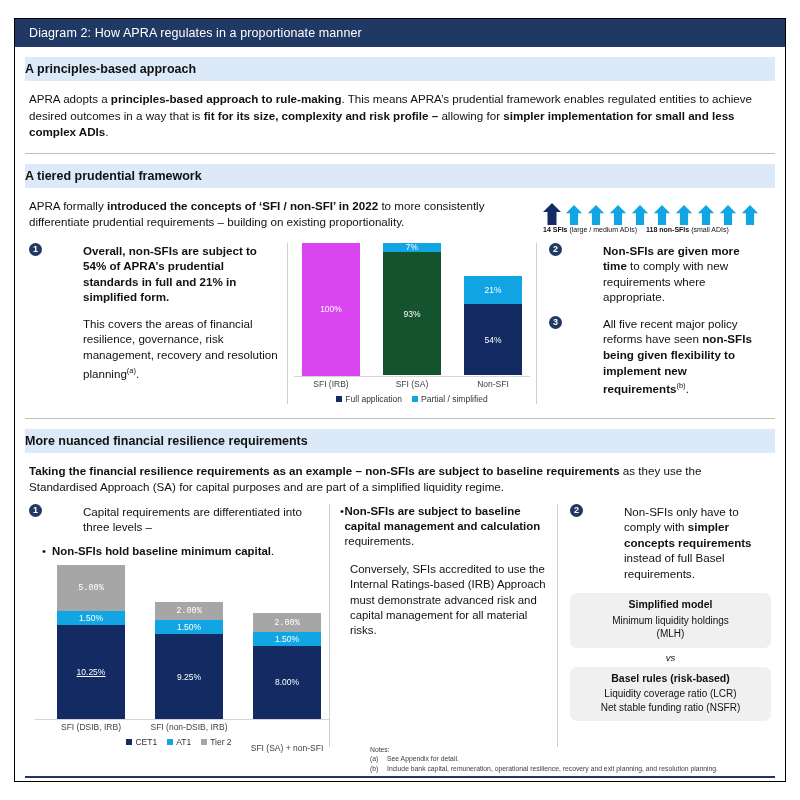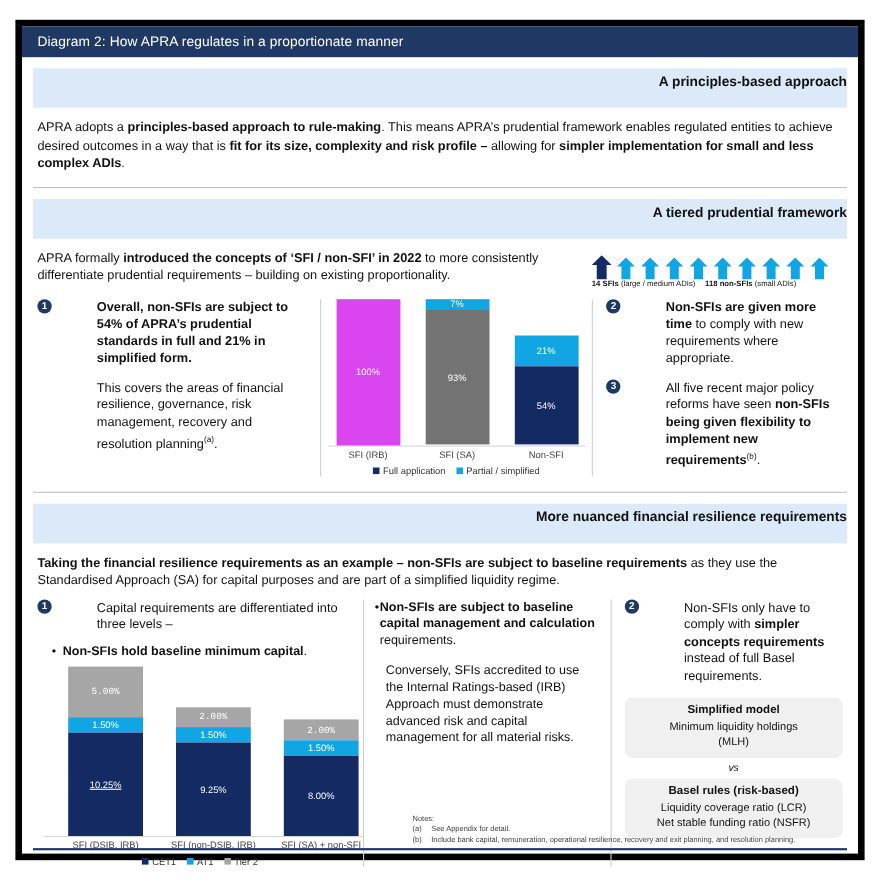--- a/index.html
+++ b/index.html
@@ -6,36 +6,36 @@
   html,body { width:800px; height:800px; }
   body {
     font-family: "Liberation Sans", sans-serif;
     background:#ffffff;
     color:#111111;
     position:relative;
     overflow:hidden;
   }
   .page {
     position:absolute; left:14px; top:18px; width:772px; height:764px;
-    border:6px solid #000000;
+    border:1px solid #000000;
     background:#ffffff;
   }
   
   .titlebar {
     background:#1f3864; color:#ffffff;
     height:28px; line-height:28px;
     padding-left:14px;
     font-size:12.5px;
     letter-spacing:.1px;
   }
   
   .band {
     background:#dbe9f9;
-    height:36px; line-height:24px;
-    text-align:right;
+    height:24px; line-height:24px;
+    text-align:left;
     font-size:12.5px; font-weight:bold;
     color:#111;
     margin:0 10px;
   }
   .bandwrap { padding-top:10px; }
   .para {
     font-size:11.6px; line-height:16.5px;
     padding:10px 14px 0 14px;
     text-align:left;
   }
@@ -208,21 +208,21 @@
 
         <div class="col-m">
           <div class="chart">
             <div class="plot" id="chart1-plot" style="height:134px">
               <div class="axis"></div>
             <div class="bar" style="left: 8px; width: 58px; height: 133px;">
                   <div class="seg" style="background: #d946ef; height: 100%;">100%</div>
                 </div>
                 <div class="bar" style="left: 89px; width: 58px; height: 133px;">
                   <div class="seg" style="background: rgb(18, 165, 228); height: 7%;">7%</div>
-                  <div class="seg" style="background: #737373; height: 93%;">93%</div>
+                  <div class="seg" style="background: #14532d; height: 93%;">93%</div>
                 </div>
                 <div class="bar" style="left: 170px; width: 58px; height: 99.75px;">
                   <div class="seg" style="background: rgb(18, 165, 228); height: 28%;">21%</div>
                   <div class="seg" style="background: rgb(19, 42, 98); height: 72%;">54%</div>
                 </div>
               </div>
             <div class="catrow" id="chart1-cats">
                 <div class="cat" style="left: -6px; width: 86px;">SFI (IRB)</div>
                 <div class="cat" style="left: 75px; width: 86px;">SFI (SA)</div>
                 <div class="cat" style="left: 156px; width: 86px;">Non-SFI</div>
@@ -286,21 +286,21 @@
                 </div>
                 <div class="bar" style="left: 218px; width: 68px; height: 105.731px;">
                   <div class="seg gray" style="background: rgb(166, 166, 166); height: 17.3913%;">2.00%</div>
                   <div class="seg" style="background: rgb(18, 165, 228); height: 13.0435%;">1.50%</div>
                   <div class="seg" style="background: rgb(19, 42, 98); height: 69.5652%;">8.00%</div>
                 </div>
               </div>
             <div class="catrow" id="chart2-cats" style="margin-left:6px">
                 <div class="cat" style="left: 8px; width: 96px;">SFI (DSIB, IRB)</div>
                 <div class="cat" style="left: 106px; width: 96px;">SFI (non-DSIB, IRB)</div>
-                <div class="cat" style="left: 204px; width: 96px;">SFI (SA) + non-SFI</div>
+                <div class="cat" style="left: 204px; width: 96px; margin-top: 21px;">SFI (SA) + non-SFI</div>
               </div>
             <div class="legend" id="chart2-legend">
                 <span class="k">
                   <span class="sw" style="background:#132a62"></span>
                   <span>CET1</span>
                 </span>
                 <span class="k">
                   <span class="sw" style="background:#12a5e4"></span>
                   <span>AT1</span>
                 </span>

